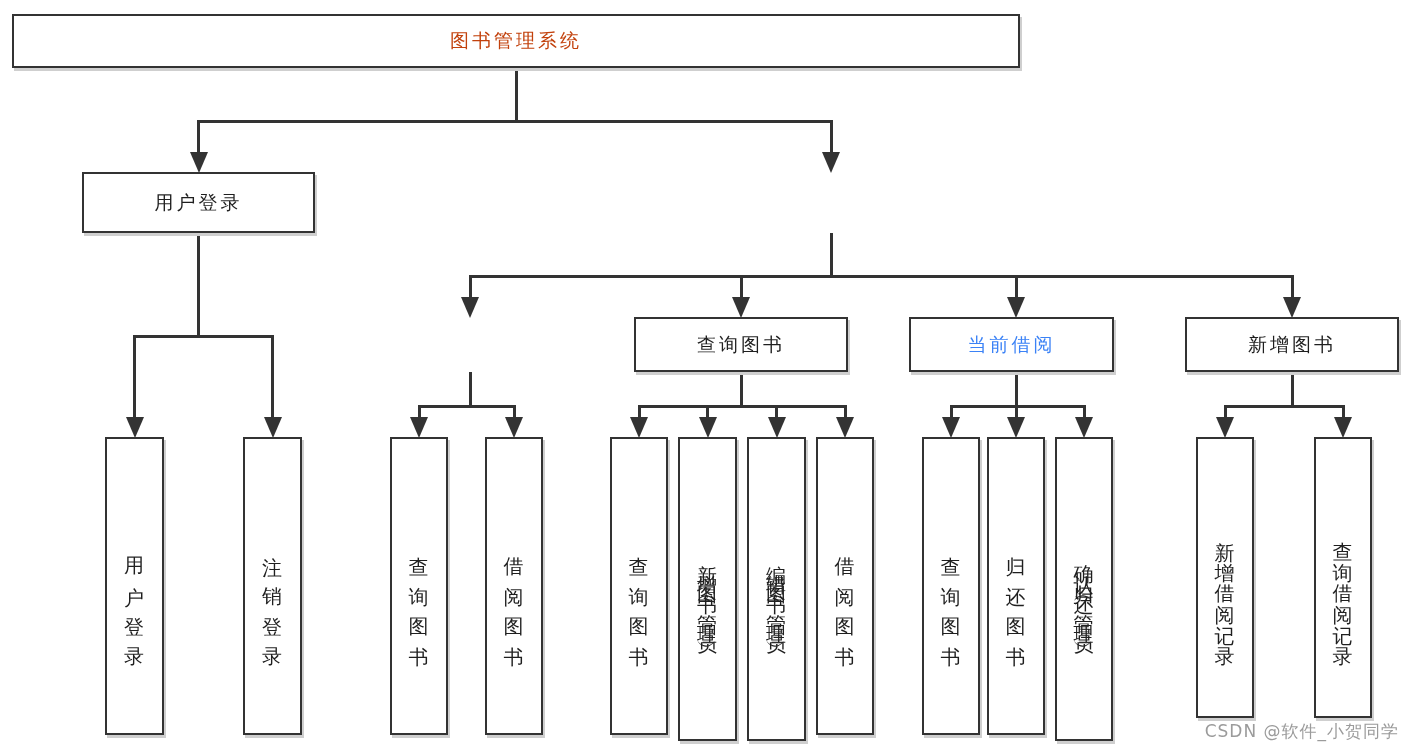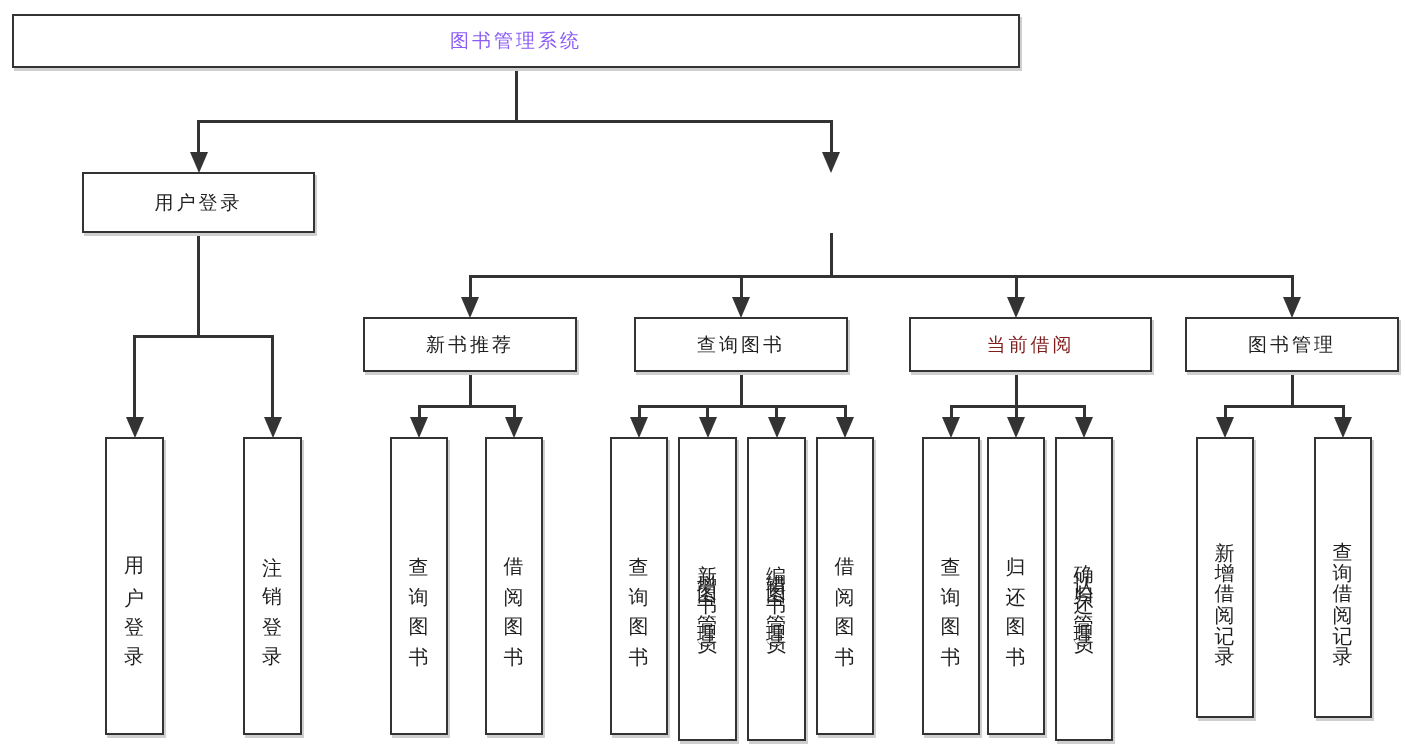--- a/index.html
+++ b/index.html
@@ -56,21 +56,22 @@
     color: #9b9b9b;
     letter-spacing: 1px;
     z-index: 5;
     white-space: nowrap;
   }
 </style>
 </head>
 <body>
 
 <div id="org-chart-canvas">
-<div class="node h" style="left: 12px; top: 14px; width: 1008px; height: 54px; border-color: rgb(51, 51, 51); color: #8b5cf6;">
+  <div class="watermark" style="color: rgb(155, 155, 155);">CSDN @软件_小贺同学</div>
+<div class="node h" style="left: 12px; top: 14px; width: 1008px; height: 54px; border-color: rgb(51, 51, 51); color: #c2410c;">
       <span class="label">图书管理系统</span>
     </div>
     <div class="edge" style="left: 514.5px; top: 68px; width: 3px; height: 55px; background: rgb(51, 51, 51);"></div>
     <div class="edge" style="left: 197px; top: 120px; width: 635.5px; height: 3px; background: rgb(51, 51, 51);"></div>
     <div class="edge" style="left: 197px; top: 120px; width: 3px; height: 36px; background: rgb(51, 51, 51);"></div>
     <div class="arrowhead" style="left: 189.5px; top: 152px; border-top-color: rgb(51, 51, 51);"></div>
     <div class="node h" style="left: 82px; top: 172px; width: 233px; height: 61px; border-color: rgb(51, 51, 51); color: rgb(31, 31, 31);">
       <span class="label">用户登录</span>
     </div>
     <div class="edge" style="left: 197px; top: 233px; width: 3px; height: 105px; background: rgb(51, 51, 51);"></div>
@@ -84,23 +85,20 @@
     <div class="arrowhead" style="left: 263.5px; top: 417px; border-top-color: rgb(51, 51, 51);"></div>
     <div class="node v" style="left: 243px; top: 437px; width: 59px; height: 298px; border-color: rgb(51, 51, 51); color: rgb(31, 31, 31);">
       <span class="label" style="letter-spacing: 30px; transform: translateY(15px);">注销登录</span>
     </div>
     <div class="edge" style="left: 829.5px; top: 120px; width: 3px; height: 36px; background: rgb(51, 51, 51);"></div>
     <div class="arrowhead" style="left: 822px; top: 152px; border-top-color: rgb(51, 51, 51);"></div>
     <div class="edge" style="left: 829.5px; top: 233px; width: 3px; height: 45px; background: rgb(51, 51, 51);"></div>
     <div class="edge" style="left: 468.5px; top: 275px; width: 825px; height: 3px; background: rgb(51, 51, 51);"></div>
     <div class="edge" style="left: 468.5px; top: 275px; width: 3px; height: 26px; background: rgb(51, 51, 51);"></div>
     <div class="arrowhead" style="left: 461px; top: 297px; border-top-color: rgb(51, 51, 51);"></div>
-    <div class="node h" style="left: 363px; top: 317px; width: 214px; height: 55px; border-color: rgb(51, 51, 51); color: rgb(31, 31, 31);">
-      <span class="label">新书推荐</span>
-    </div>
     <div class="edge" style="left: 468.5px; top: 372px; width: 3px; height: 36px; background: rgb(51, 51, 51);"></div>
     <div class="edge" style="left: 417.5px; top: 405px; width: 98px; height: 3px; background: rgb(51, 51, 51);"></div>
     <div class="edge" style="left: 417.5px; top: 405px; width: 3px; height: 16px; background: rgb(51, 51, 51);"></div>
     <div class="arrowhead" style="left: 410px; top: 417px; border-top-color: rgb(51, 51, 51);"></div>
     <div class="node v" style="left: 390px; top: 437px; width: 58px; height: 298px; border-color: rgb(51, 51, 51); color: rgb(31, 31, 31);">
       <span class="label" style="letter-spacing: 30px; transform: translateY(15px);">查询图书</span>
     </div>
     <div class="edge" style="left: 512.5px; top: 405px; width: 3px; height: 16px; background: rgb(51, 51, 51);"></div>
     <div class="arrowhead" style="left: 505px; top: 417px; border-top-color: rgb(51, 51, 51);"></div>
     <div class="node v" style="left: 485px; top: 437px; width: 58px; height: 298px; border-color: rgb(51, 51, 51); color: rgb(31, 31, 31);">
@@ -128,21 +126,21 @@
     <div class="node v" style="left: 747px; top: 437px; width: 59px; height: 304px; border-color: rgb(51, 51, 51); color: rgb(31, 31, 31);">
       <span class="label" style="letter-spacing: 10px; transform: translateY(5px);">编辑图书（管理员）</span>
     </div>
     <div class="edge" style="left: 843.5px; top: 405px; width: 3px; height: 16px; background: rgb(51, 51, 51);"></div>
     <div class="arrowhead" style="left: 836px; top: 417px; border-top-color: rgb(51, 51, 51);"></div>
     <div class="node v" style="left: 816px; top: 437px; width: 58px; height: 298px; border-color: rgb(51, 51, 51); color: rgb(31, 31, 31);">
       <span class="label" style="letter-spacing: 30px; transform: translateY(15px);">借阅图书</span>
     </div>
     <div class="edge" style="left: 1014.5px; top: 275px; width: 3px; height: 26px; background: rgb(51, 51, 51);"></div>
     <div class="arrowhead" style="left: 1007px; top: 297px; border-top-color: rgb(51, 51, 51);"></div>
-    <div class="node h" style="left: 909px; top: 317px; width: 243px; height: 55px; border-color: rgb(51, 51, 51); color: #7f1d1d;">
+    <div class="node h" style="left: 909px; top: 317px; width: 205px; height: 55px; border-color: rgb(51, 51, 51); color: #3b82f6;">
       <span class="label">当前借阅</span>
     </div>
     <div class="edge" style="left: 1014.5px; top: 372px; width: 3px; height: 36px; background: rgb(51, 51, 51);"></div>
     <div class="edge" style="left: 949.5px; top: 405px; width: 136px; height: 3px; background: rgb(51, 51, 51);"></div>
     <div class="edge" style="left: 949.5px; top: 405px; width: 3px; height: 16px; background: rgb(51, 51, 51);"></div>
     <div class="arrowhead" style="left: 942px; top: 417px; border-top-color: rgb(51, 51, 51);"></div>
     <div class="node v" style="left: 922px; top: 437px; width: 58px; height: 298px; border-color: rgb(51, 51, 51); color: rgb(31, 31, 31);">
       <span class="label" style="letter-spacing: 30px; transform: translateY(15px);">查询图书</span>
     </div>
     <div class="edge" style="left: 1014.5px; top: 405px; width: 3px; height: 16px; background: rgb(51, 51, 51);"></div>
@@ -151,21 +149,21 @@
       <span class="label" style="letter-spacing: 30px; transform: translateY(15px);">归还图书</span>
     </div>
     <div class="edge" style="left: 1082.5px; top: 405px; width: 3px; height: 16px; background: rgb(51, 51, 51);"></div>
     <div class="arrowhead" style="left: 1075px; top: 417px; border-top-color: rgb(51, 51, 51);"></div>
     <div class="node v" style="left: 1055px; top: 437px; width: 58px; height: 304px; border-color: rgb(51, 51, 51); color: rgb(31, 31, 31);">
       <span class="label" style="letter-spacing: 10px; transform: translateY(5px);">确认归还（管理员）</span>
     </div>
     <div class="edge" style="left: 1290.5px; top: 275px; width: 3px; height: 26px; background: rgb(51, 51, 51);"></div>
     <div class="arrowhead" style="left: 1283px; top: 297px; border-top-color: rgb(51, 51, 51);"></div>
     <div class="node h" style="left: 1185px; top: 317px; width: 214px; height: 55px; border-color: rgb(51, 51, 51); color: rgb(31, 31, 31);">
-      <span class="label">图书管理</span>
+      <span class="label">新增图书</span>
     </div>
     <div class="edge" style="left: 1290.5px; top: 372px; width: 3px; height: 36px; background: rgb(51, 51, 51);"></div>
     <div class="edge" style="left: 1223.5px; top: 405px; width: 121px; height: 3px; background: rgb(51, 51, 51);"></div>
     <div class="edge" style="left: 1223.5px; top: 405px; width: 3px; height: 16px; background: rgb(51, 51, 51);"></div>
     <div class="arrowhead" style="left: 1216px; top: 417px; border-top-color: rgb(51, 51, 51);"></div>
     <div class="node v" style="left: 1196px; top: 437px; width: 58px; height: 281px; border-color: rgb(51, 51, 51); color: rgb(31, 31, 31);">
       <span class="label" style="letter-spacing: 21px; transform: translateY(11px);">新增借阅记录</span>
     </div>
     <div class="edge" style="left: 1341.5px; top: 405px; width: 3px; height: 16px; background: rgb(51, 51, 51);"></div>
     <div class="arrowhead" style="left: 1334px; top: 417px; border-top-color: rgb(51, 51, 51);"></div>

